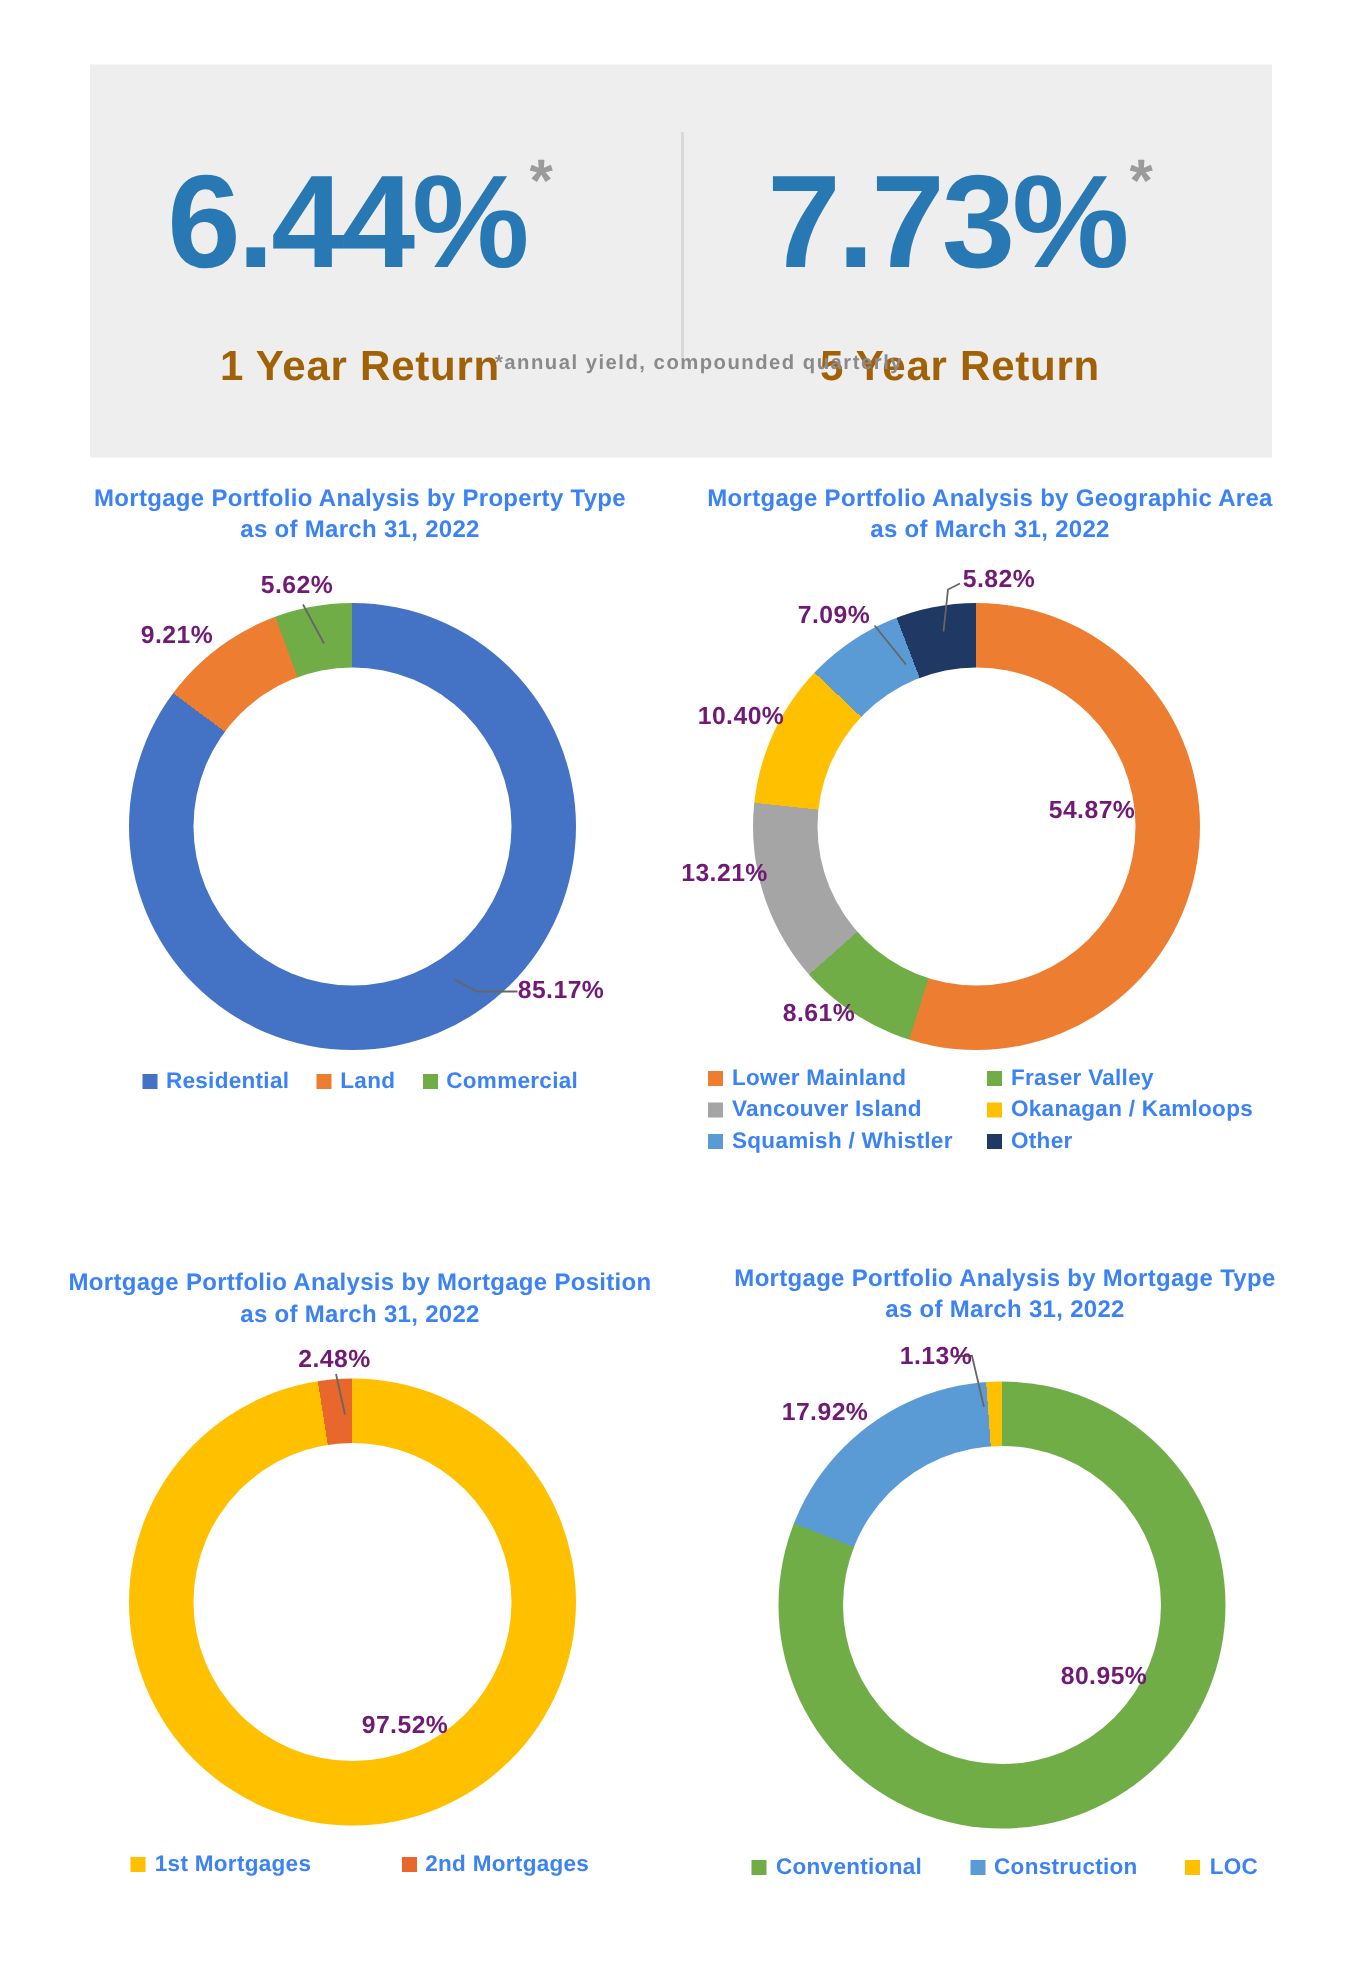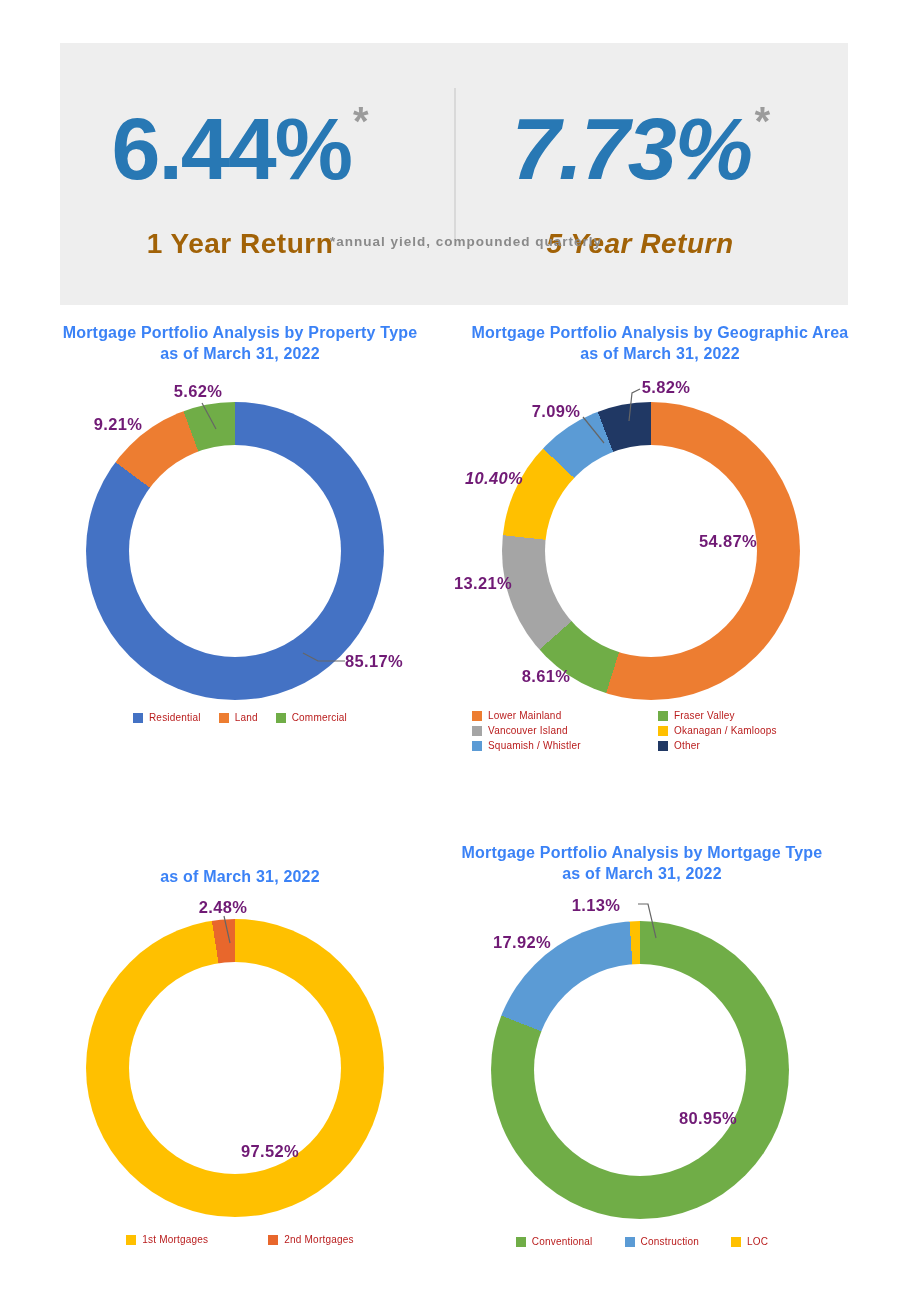--- a/index.html
+++ b/index.html
@@ -4,21 +4,21 @@
 <style>
   html,body{margin:0;padding:0;background:#ffffff;}
   .page{
     position:relative;width:908px;height:1308px;background:#ffffff;overflow:hidden;
     font-family:"Liberation Sans","DejaVu Sans",sans-serif;
   }
   
   .hero{position:absolute;left:60px;top:43px;width:788px;height:262px;background:#eeeeee;}
   .stat{position:absolute;top:32px;width:400px;text-align:center;}
   .stat-1{left:-20px;}
-  .stat-2{left:380px;font-style:italic;}
+  .stat-2{left:380px;}
   .stat-value{line-height:92px;white-space:nowrap;}
   .big{font-size:88px;font-weight:bold;color:#2878b4;letter-spacing:-2px;}
   .ast{font-size:40px;font-weight:bold;color:#9b9b9b;vertical-align:44px;margin-left:2px;}
   .stat-label{margin-top:8px;font-size:28px;font-weight:bold;color:#a16207;letter-spacing:0.5px;}
   .divider{position:absolute;left:394px;top:45px;width:2px;height:152px;background:#d9d9d9;}
   .footnote{position:absolute;left:0;right:0;top:191px;text-align:center;
     font-size:13.5px;font-weight:bold;color:#8a8a8a;letter-spacing:1px;padding-left:24px;}
   
   .chart{position:absolute;height:470px;}
   .chart-title{position:absolute;left:0;right:0;margin:0;text-align:center;
@@ -27,21 +27,21 @@
   .hole{position:absolute;width:212px;height:212px;border-radius:50%;background:#ffffff;}
   .dlabel{position:absolute;transform:translate(-50%,-50%);white-space:nowrap;
     font-size:16.5px;font-weight:bold;color:#701a75;letter-spacing:0.3px;z-index:6;}
   .leaders{position:absolute;left:0;top:0;z-index:5;pointer-events:none;}
   .leaders polyline{fill:none;stroke:#666666;stroke-width:1.2;}
   
   .legend-row{position:absolute;left:0;right:0;display:flex;justify-content:center;align-items:center;}
   .legend-grid{position:absolute;display:grid;grid-template-columns:186px auto;row-gap:4px;}
   .legend-item{display:inline-flex;align-items:center;white-space:nowrap;}
   .swatch{display:inline-block;width:10px;height:10px;margin-right:6px;flex:0 0 auto;}
-  .legend-label{font-size:10px;font-weight:normal;color:#b91c1c;letter-spacing:0.2px;}
+  .legend-label{font-size:15px;font-weight:bold;color:#3b82f6;letter-spacing:0.2px;}
 </style>
 </head>
 <body>
 
 <div class="page">
 
   <section class="hero">
     <div class="stat stat-1">
       <div class="stat-value"><span class="big">6.44%</span><span class="ast">*</span></div>
       <div class="stat-label">1 Year Return</div>
@@ -86,21 +86,21 @@
     </div>
   </section>
 
   <section class="chart" style="left:450px;top:318px;width:420px;">
     <h3 class="chart-title" style="top:4px;"><span>Mortgage Portfolio Analysis by Geographic Area</span><br><span>as of March 31, 2022</span></h3>
     <div class="donut" style="left: 52px; top: 84px; background: conic-gradient(rgb(237, 125, 49) 0deg, rgb(237, 125, 49) 197.532deg, rgb(112, 173, 71) 197.532deg, rgb(112, 173, 71) 228.528deg, rgb(165, 165, 165) 228.528deg, rgb(165, 165, 165) 276.084deg, rgb(255, 192, 0) 276.084deg, rgb(255, 192, 0) 313.524deg, rgb(91, 155, 213) 313.524deg, rgb(91, 155, 213) 339.048deg, rgb(32, 56, 100) 339.048deg, rgb(32, 56, 100) 360deg);"></div>
     <div class="hole" style="left:95px;top:127px;"></div>
     <span class="dlabel" style="left:278px;top:223px;">54.87%</span>
     <span class="dlabel" style="left:96px;top:358px;">8.61%</span>
     <span class="dlabel" style="left:33px;top:265px;">13.21%</span>
-    <span class="dlabel" style="left:44px;top:160px;font-style:italic;">10.40%</span>
+    <span class="dlabel" style="left:44px;top:160px;">10.40%</span>
     <span class="dlabel" style="left:106px;top:93px;">7.09%</span>
     <span class="dlabel" style="left:216px;top:69px;">5.82%</span>
     <div class="legend-grid" style="left:22px;top:392px;">
       <span class="legend-item">
           <span class="swatch" style="background: rgb(237, 125, 49);"></span>
           <span class="legend-label">Lower Mainland</span>
         </span>
       <span class="legend-item">
           <span class="swatch" style="background: rgb(112, 173, 71);"></span>
           <span class="legend-label">Fraser Valley</span>
@@ -118,38 +118,38 @@
           <span class="legend-label">Squamish / Whistler</span>
         </span>
       <span class="legend-item">
           <span class="swatch" style="background: rgb(32, 56, 100);"></span>
           <span class="legend-label">Other</span>
         </span>
     </div>
   </section>
 
   <section class="chart" style="left:40px;top:838px;width:400px;">
-    <h3 class="chart-title" style="top:7px;"><br><span>as of March 31, 2022</span></h3>
+    <h3 class="chart-title" style="top:7px;"><span>Mortgage Portfolio Analysis by Mortgage Position</span><br><span>as of March 31, 2022</span></h3>
     <div class="donut" style="left: 46px; top: 81px; background: conic-gradient(rgb(255, 192, 0) 0deg, rgb(255, 192, 0) 351.072deg, rgb(232, 103, 44) 351.072deg, rgb(232, 103, 44) 360deg);"></div>
     <div class="hole" style="left:89px;top:124px;"></div>
     <span class="dlabel" style="left:183px;top:69px;">2.48%</span>
     <span class="dlabel" style="left:230px;top:313px;">97.52%</span>
     <div class="legend-row" style="top:396px;gap:60px;">
       <span class="legend-item">
           <span class="swatch" style="background: rgb(255, 192, 0);"></span>
           <span class="legend-label">1st Mortgages</span>
         </span>
       <span class="legend-item">
           <span class="swatch" style="background: rgb(232, 103, 44);"></span>
           <span class="legend-label">2nd Mortgages</span>
         </span>
     </div>
   </section>
 
-  <section class="chart" style="left:432px;top:838px;width:420px;">
+  <section class="chart" style="left:460px;top:838px;width:420px;">
     <h3 class="chart-title" style="top:4px;"><span>Mortgage Portfolio Analysis by Mortgage Type</span><br><span>as of March 31, 2022</span></h3>
     <div class="donut" style="left: 59px; top: 83px; background: conic-gradient(rgb(112, 173, 71) 0deg, rgb(112, 173, 71) 291.42deg, rgb(91, 155, 213) 291.42deg, rgb(91, 155, 213) 355.932deg, rgb(255, 192, 0) 355.932deg, rgb(255, 192, 0) 360deg);"></div>
     <div class="hole" style="left:102px;top:126px;"></div>
     <span class="dlabel" style="left:164px;top:67px;">1.13%</span>
     <span class="dlabel" style="left:90px;top:104px;">17.92%</span>
     <span class="dlabel" style="left:276px;top:280px;">80.95%</span>
     <div class="legend-row" style="top:398px;gap:32px;">
       <span class="legend-item">
           <span class="swatch" style="background: rgb(112, 173, 71);"></span>
           <span class="legend-label">Conventional</span>

